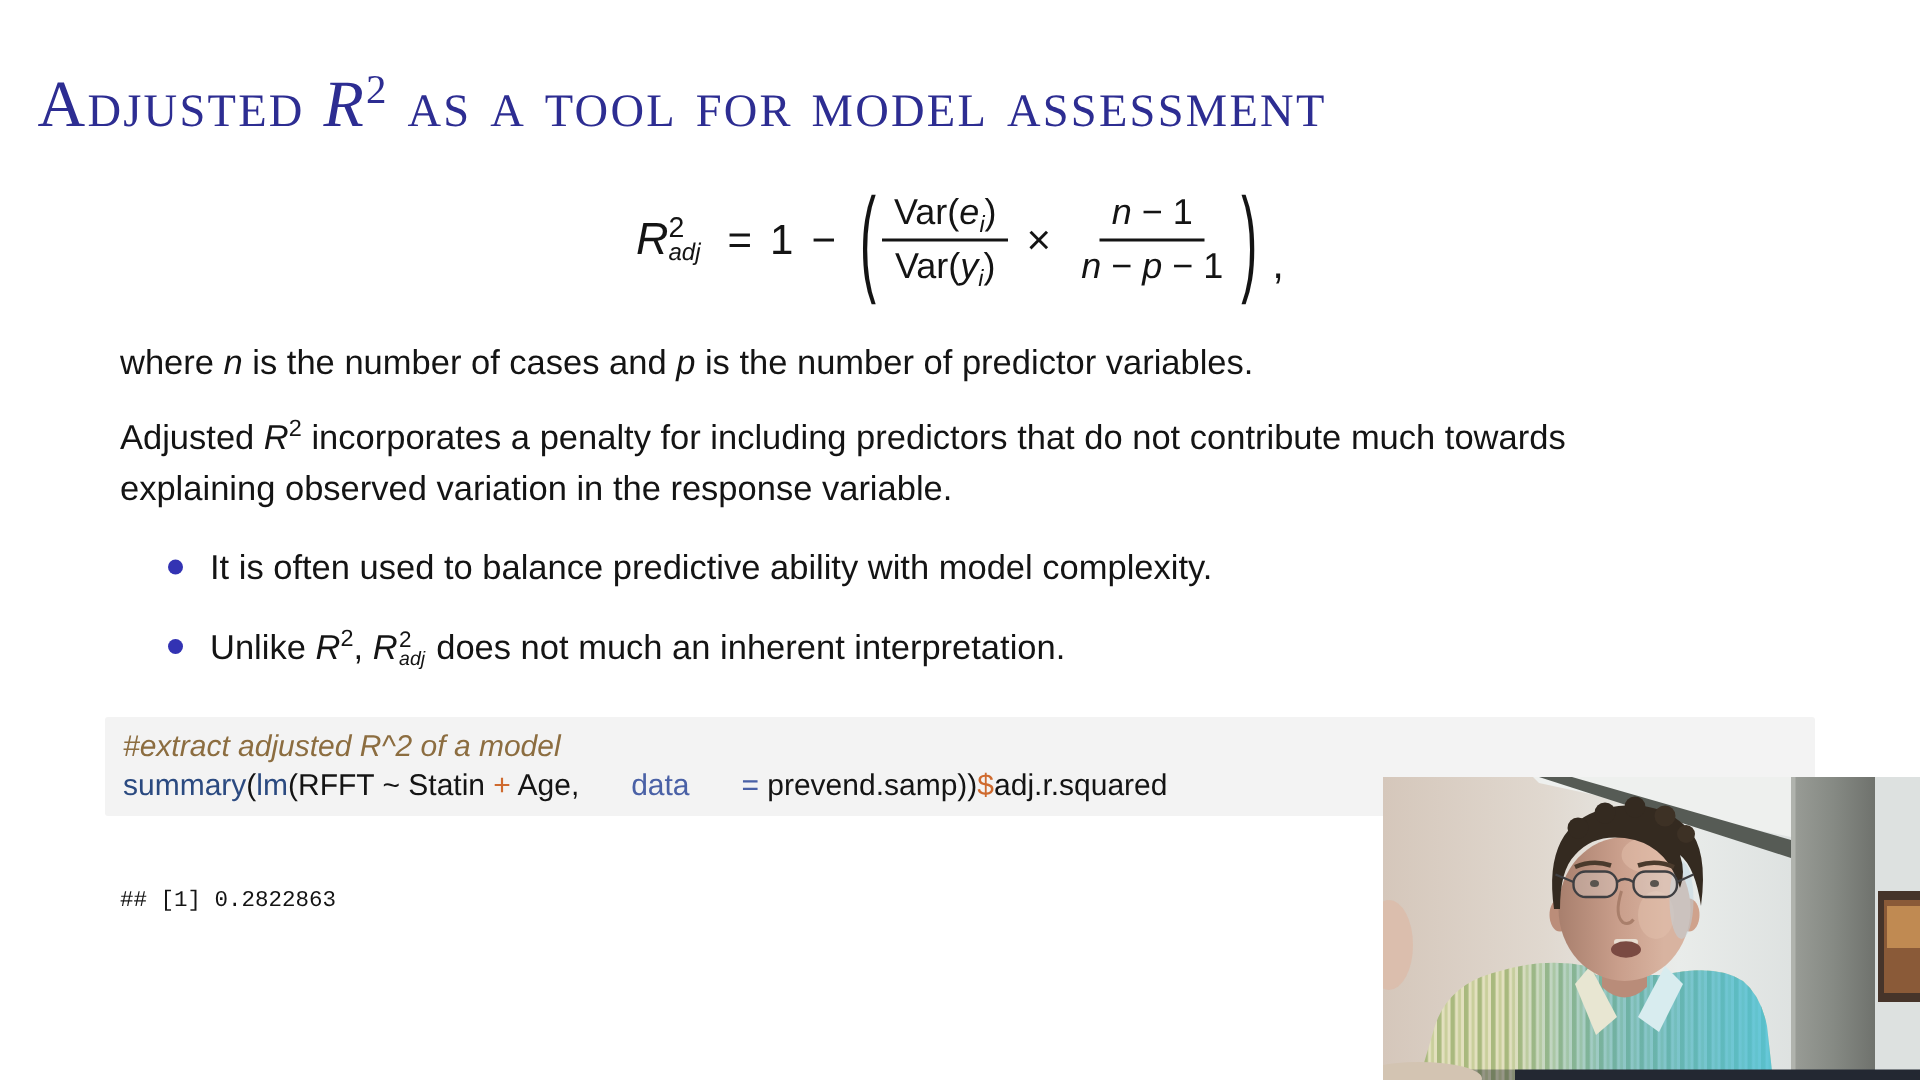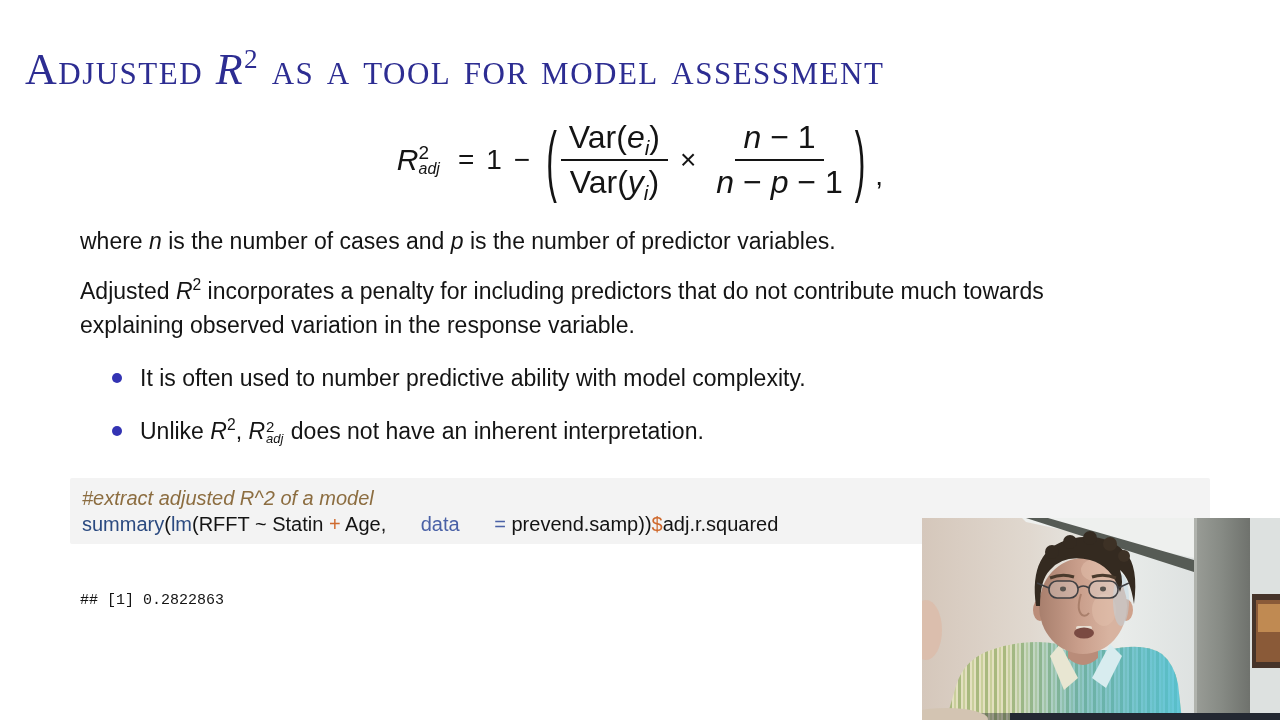--- a/index.html
+++ b/index.html
@@ -22,21 +22,21 @@
   .formula{position:absolute;left:0;right:0;top:112px;height:96px;
     display:flex;justify-content:center;align-items:center;
     font-size:28px;color:var(--text);}
   .formula .mi{font-style:italic;}
   .supsub{display:inline-flex;flex-direction:column;align-items:flex-start;
     justify-content:center;margin-right:6px;vertical-align:middle;}
   .supsub .fsup{font-size:19px;line-height:17px;}
   .supsub .fsub{font-size:16px;line-height:15px;font-style:italic;}
   .mrel{margin:0 12px;}
   .frac{display:inline-flex;flex-direction:column;align-items:center;
-    vertical-align:middle;font-size:32px;}
+    vertical-align:middle;font-size:24px;}
   .frac .num{padding:0 8px 3px 8px;border-bottom:2px solid var(--text);}
   .frac .den{padding:3px 8px 0 8px;}
   .frac sub{font-size:0.65em;font-style:italic;line-height:0;}
   .bigparen{display:inline-block;font-size:32px;font-weight:300;
     transform:scaleY(2.45);line-height:1;margin:0 4px;}
   .fcomma{align-self:flex-end;margin:0 0 16px 6px;}
 
   
   .para{position:absolute;left:80px;font-size:23px;line-height:34px;}
   .para .mi, .mi{font-style:italic;}
@@ -104,28 +104,28 @@
     <span class="fcomma">,</span>
   </div>
 
   <p class="para" id="para1"><span>where </span><span class="mi">n</span><span> is the number of cases and </span><span class="mi">p</span><span> is the number of predictor variables.</span></p>
 
   <p class="para" id="para2"><span>Adjusted </span><span class="mi">R</span><sup>2</sup><span> incorporates a penalty for including predictors that do not contribute much towards explaining observed variation in the response variable.</span></p>
 
   <ul class="bullets">
     <li>
       <span class="bullet-dot"></span>
-      <span>It is often used to number predictive ability with model complexity.</span>
+      <span>It is often used to balance predictive ability with model complexity.</span>
     </li>
     <li>
       <span class="bullet-dot"></span>
       <span><span>Unlike </span><span class="mi">R</span><sup>2</sup><span>, </span><span class="mi">R</span><span class="ss-small">
             <span class="fsup">2</span>
             <span class="fsub">adj</span>
-          </span><span> does not have an inherent interpretation.</span></span>
+          </span><span> does not much an inherent interpretation.</span></span>
     </li>
   </ul>
 
   <div class="code-block">
     <div class="code-line c-comment">#extract adjusted R^2 of a model</div>
     <div class="code-line"><span class="c-func">summary</span><span class="c-std">(</span><span class="c-func">lm</span><span class="c-std">(RFFT ~ Statin </span><span class="c-op">+</span><span class="c-std"> Age, </span><span class="c-arg">data</span><span class="c-std"> </span><span class="c-arg">=</span><span class="c-std"> prevend.samp))</span><span class="c-op">$</span><span class="c-std">adj.r.squared</span></div>
   </div>
 
   <div class="code-output">## [1] 0.2822863</div>
 

